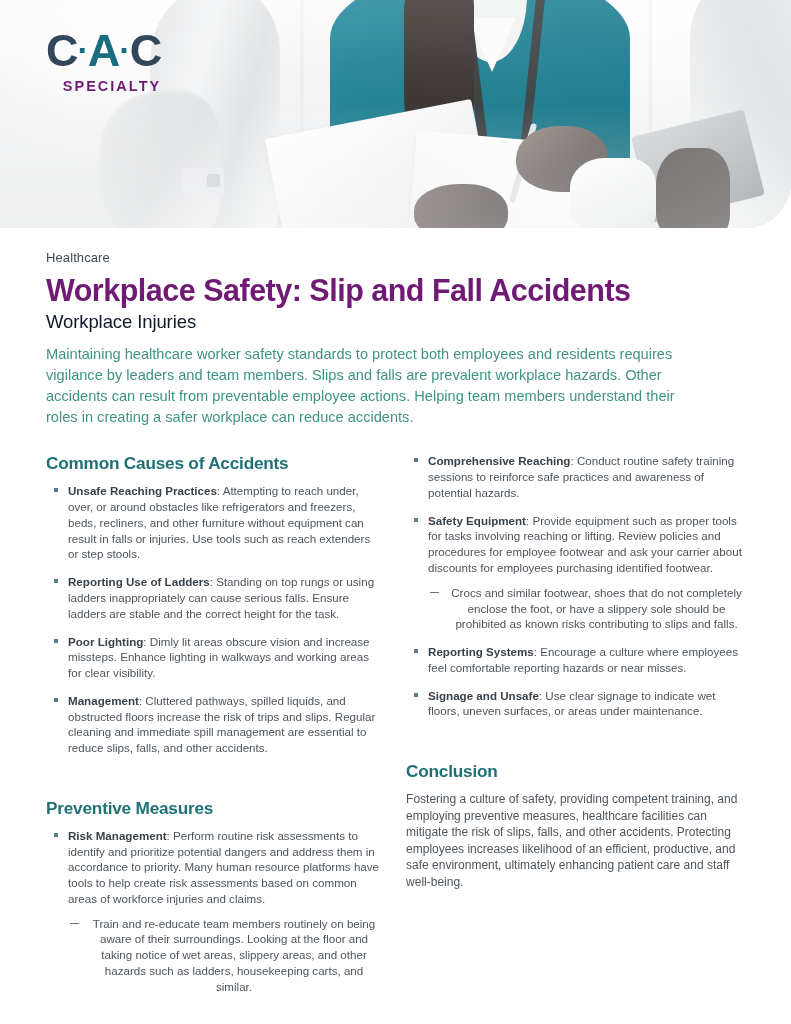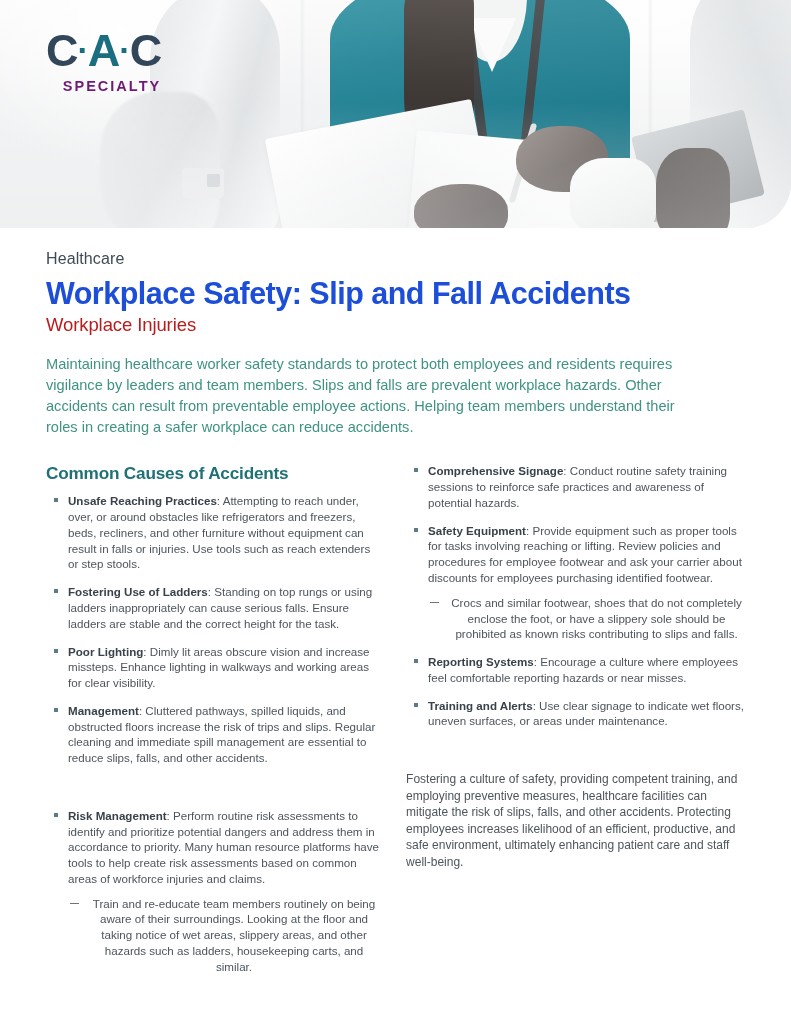--- a/index.html
+++ b/index.html
@@ -237,41 +237,41 @@
     font-weight: bold;
     letter-spacing: 2.0px;
     color: #701a75;
   }
 
   
   .content { padding: 0 46px; }
 
   .eyebrow {
     margin-top: 22px;
-    font-size: 16px;
+    font-size: 13px;
     color: #3f4b54;
     letter-spacing: .1px;
   }
   .title {
     margin-top: 9px;
     font-size: 30.5px;
     font-weight: bold;
-    color: #1d4ed8;
+    color: #701a75;
     letter-spacing: -0.5px;
     line-height: 1.08;
   }
   .subtitle {
     margin-top: 4px;
     font-size: 18.5px;
-    color: #b91c1c;
+    color: #0f172a;
     font-weight: normal;
     letter-spacing: -0.1px;
   }
   .intro {
-    margin-top: 18px;
+    margin-top: 11px;
     font-size: 14.6px;
     line-height: 1.43;
     color: #3f9383;
     max-width: 660px;
   }
 
   .columns {
     display: flex;
     gap: 26px;
     margin-top: 26px;
@@ -379,76 +379,78 @@
 
         <h2 class="section">Common Causes of Accidents</h2>
 
         <ul class="bullets">
           <li>
             <span class="sq"></span>
             <b>Unsafe Reaching Practices</b><span>: Attempting to reach under, over, or around obstacles like refrigerators and freezers, beds, recliners, and other furniture without equipment can result in falls or injuries. Use tools such as reach extenders or step stools.</span>
           </li>
           <li>
             <span class="sq"></span>
-            <b>Fostering Use of Ladders</b><span>: Standing on top rungs or using ladders inappropriately can cause serious falls. Ensure ladders are stable and the correct height for the task.</span>
+            <b>Reporting Use of Ladders</b><span>: Standing on top rungs or using ladders inappropriately can cause serious falls. Ensure ladders are stable and the correct height for the task.</span>
           </li>
           <li>
             <span class="sq"></span>
             <b>Poor Lighting</b><span>: Dimly lit areas obscure vision and increase missteps. Enhance lighting in walkways and working areas for clear visibility.</span>
           </li>
           <li>
             <span class="sq"></span>
             <b>Management</b><span>: Cluttered pathways, spilled liquids, and obstructed floors increase the risk of trips and slips. Regular cleaning and immediate spill management are essential to reduce slips, falls, and other accidents.</span>
           </li>
         </ul>
 
         <div class="section-spacer"></div>
 
+        <h2 class="section">Preventive Measures</h2>
 
         <ul class="bullets">
           <li>
             <span class="sq"></span>
             <b>Risk Management</b><span>: Perform routine risk assessments to identify and prioritize potential dangers and address them in accordance to priority. Many human resource platforms have tools to help create risk assessments based on common areas of workforce injuries and claims.</span>
             <ul class="sub">
               <li>
                 <span class="dash"></span>
                 <span>Train and re-educate team members routinely on being aware of their surroundings. Looking at the floor and taking notice of wet areas, slippery areas, and other hazards such as ladders, housekeeping carts, and similar.</span>
               </li>
             </ul>
           </li>
         </ul>
       </div>
 
       <div class="col-right">
 
         <ul class="bullets">
           <li>
             <span class="sq"></span>
-            <b>Comprehensive Signage</b><span>: Conduct routine safety training sessions to reinforce safe practices and awareness of potential hazards.</span>
+            <b>Comprehensive Reaching</b><span>: Conduct routine safety training sessions to reinforce safe practices and awareness of potential hazards.</span>
           </li>
           <li>
             <span class="sq"></span>
             <b>Safety Equipment</b><span>: Provide equipment such as proper tools for tasks involving reaching or lifting. Review policies and procedures for employee footwear and ask your carrier about discounts for employees purchasing identified footwear.</span>
             <ul class="sub">
               <li>
                 <span class="dash"></span>
                 <span>Crocs and similar footwear, shoes that do not completely enclose the foot, or have a slippery sole should be prohibited as known risks contributing to slips and falls.</span>
               </li>
             </ul>
           </li>
           <li>
             <span class="sq"></span>
             <b>Reporting Systems</b><span>: Encourage a culture where employees feel comfortable reporting hazards or near misses.</span>
           </li>
           <li>
             <span class="sq"></span>
-            <b>Training and Alerts</b><span>: Use clear signage to indicate wet floors, uneven surfaces, or areas under maintenance.</span>
+            <b>Signage and Unsafe</b><span>: Use clear signage to indicate wet floors, uneven surfaces, or areas under maintenance.</span>
           </li>
         </ul>
 
         <div class="section-spacer"></div>
 
+        <h2 class="section">Conclusion</h2>
         <p class="body">Fostering a culture of safety, providing competent training, and employing preventive measures, healthcare facilities can mitigate the risk of slips, falls, and other accidents. Protecting employees increases likelihood of an efficient, productive, and safe environment, ultimately enhancing patient care and staff well-being.</p>
       </div>
 
     </div>
   </div>
 </div>
 
 </body></html>

